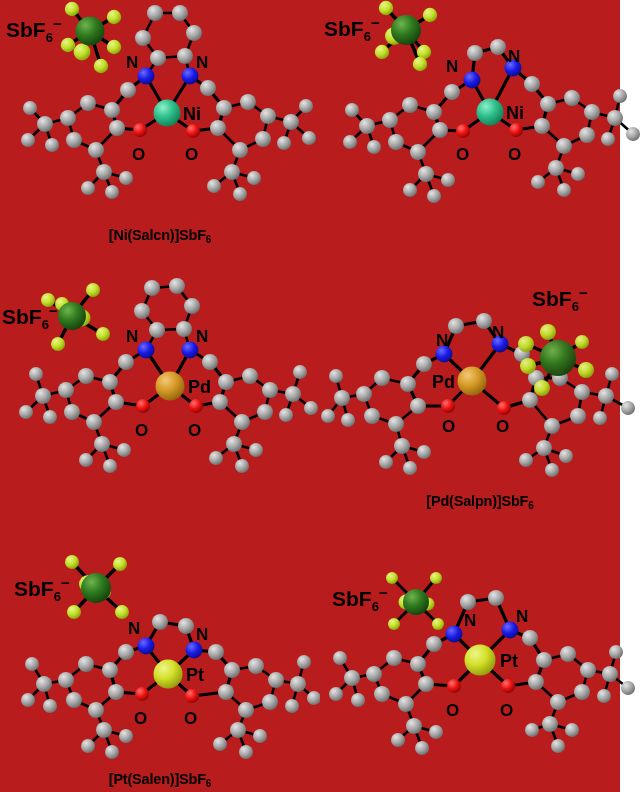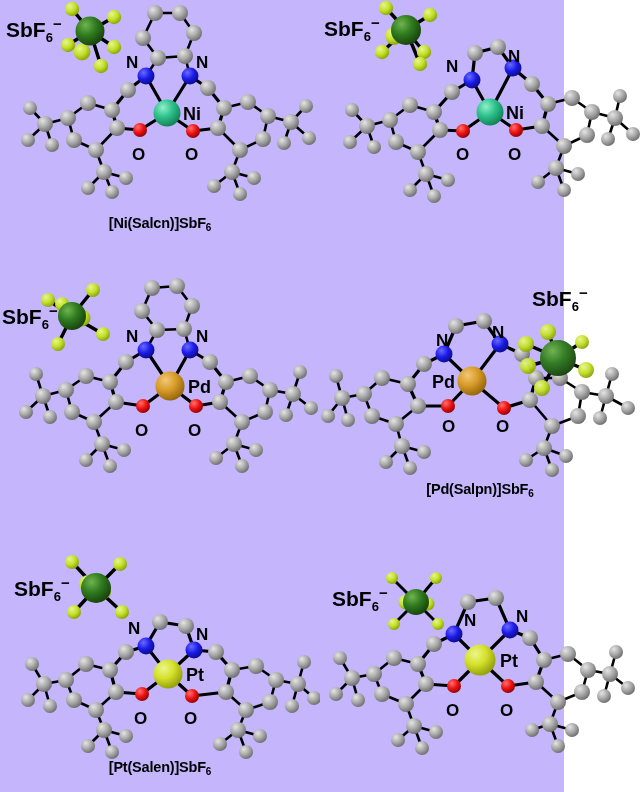--- a/index.html
+++ b/index.html
@@ -1,22 +1,22 @@
 <!DOCTYPE html>
 <html><head>
 <meta charset="utf-8">
 <style>
   html,body{margin:0;padding:0;background:#ffffff;}
   body{width:640px;height:792px;font-family:"Liberation Sans",sans-serif;overflow:hidden;}
-  .figure{position:relative;width:564px;height:792px;background:#c4b5fd;}
+  .figure{position:relative;width:620px;height:792px;background:#b91c1c;}
   .panel{position:absolute;width:320px;}
   .panel-svg{display:block;width:320px;}
   .caption{
     text-align:center;font-weight:bold;font-size:14.5px;color:#000;
-    letter-spacing:-0.2px;font-family:"Liberation Sans",sans-serif;
+    letter-spacing:-0.2px;font-family:"Liberation Sans",sans-serif;margin-top:12px;
   }
   .caption sub{font-size:10px;vertical-align:baseline;position:relative;top:3px;}
   .atom-label{font-weight:bold;font-family:"Liberation Sans",sans-serif;}
 </style>
 </head>
 <body>
 
 <div class="figure">
 
   <div class="panel" style="left:0px;top:0px;">

